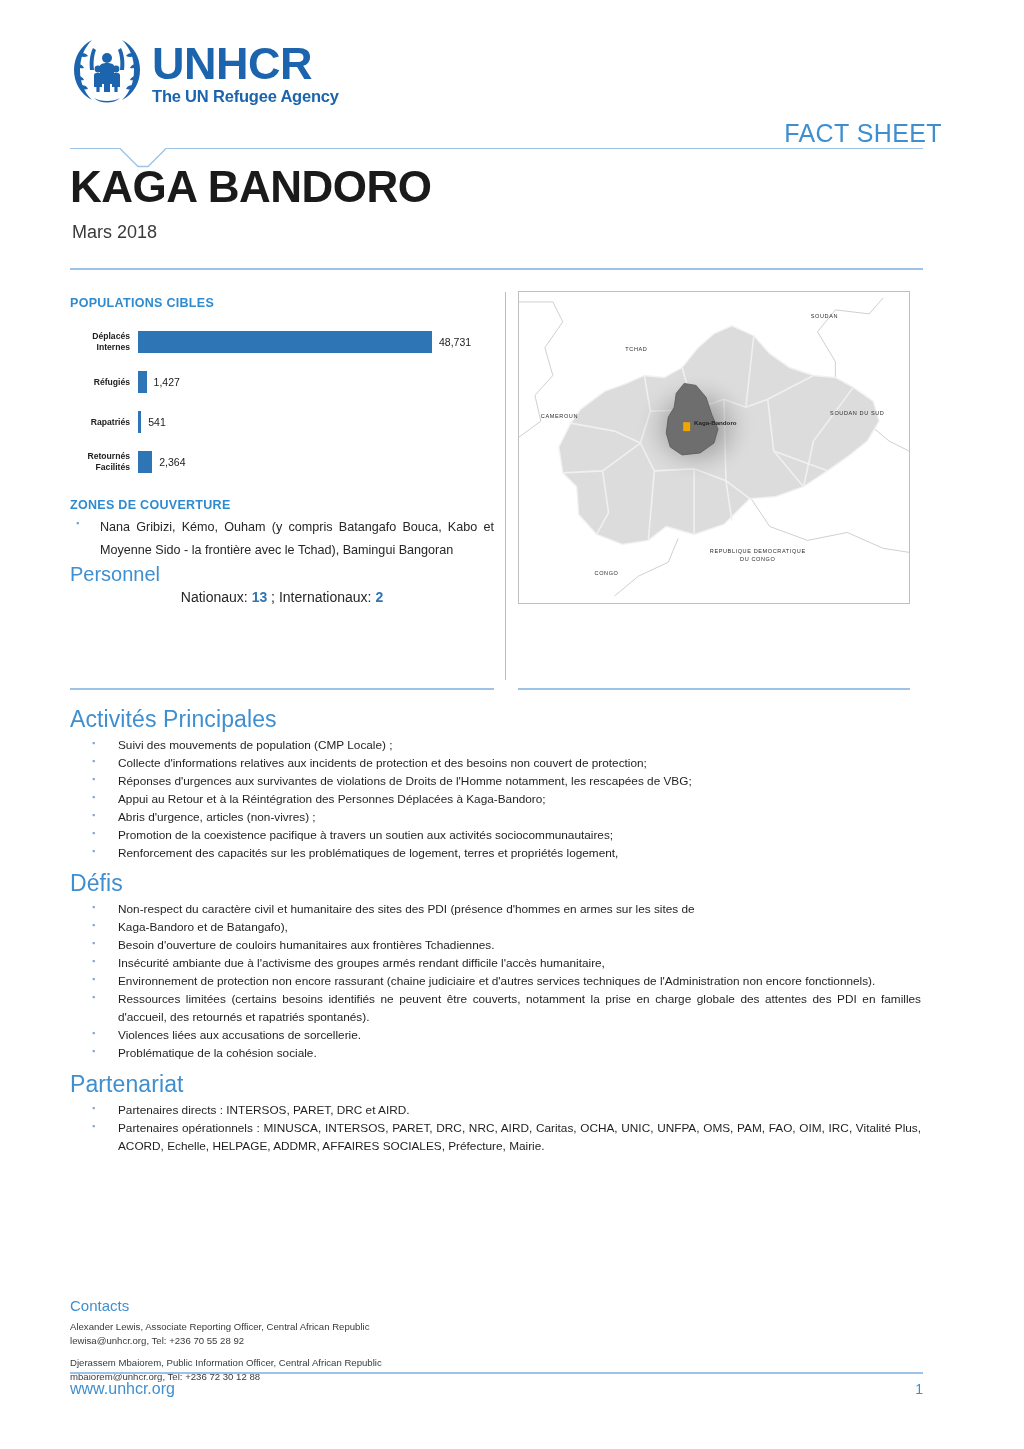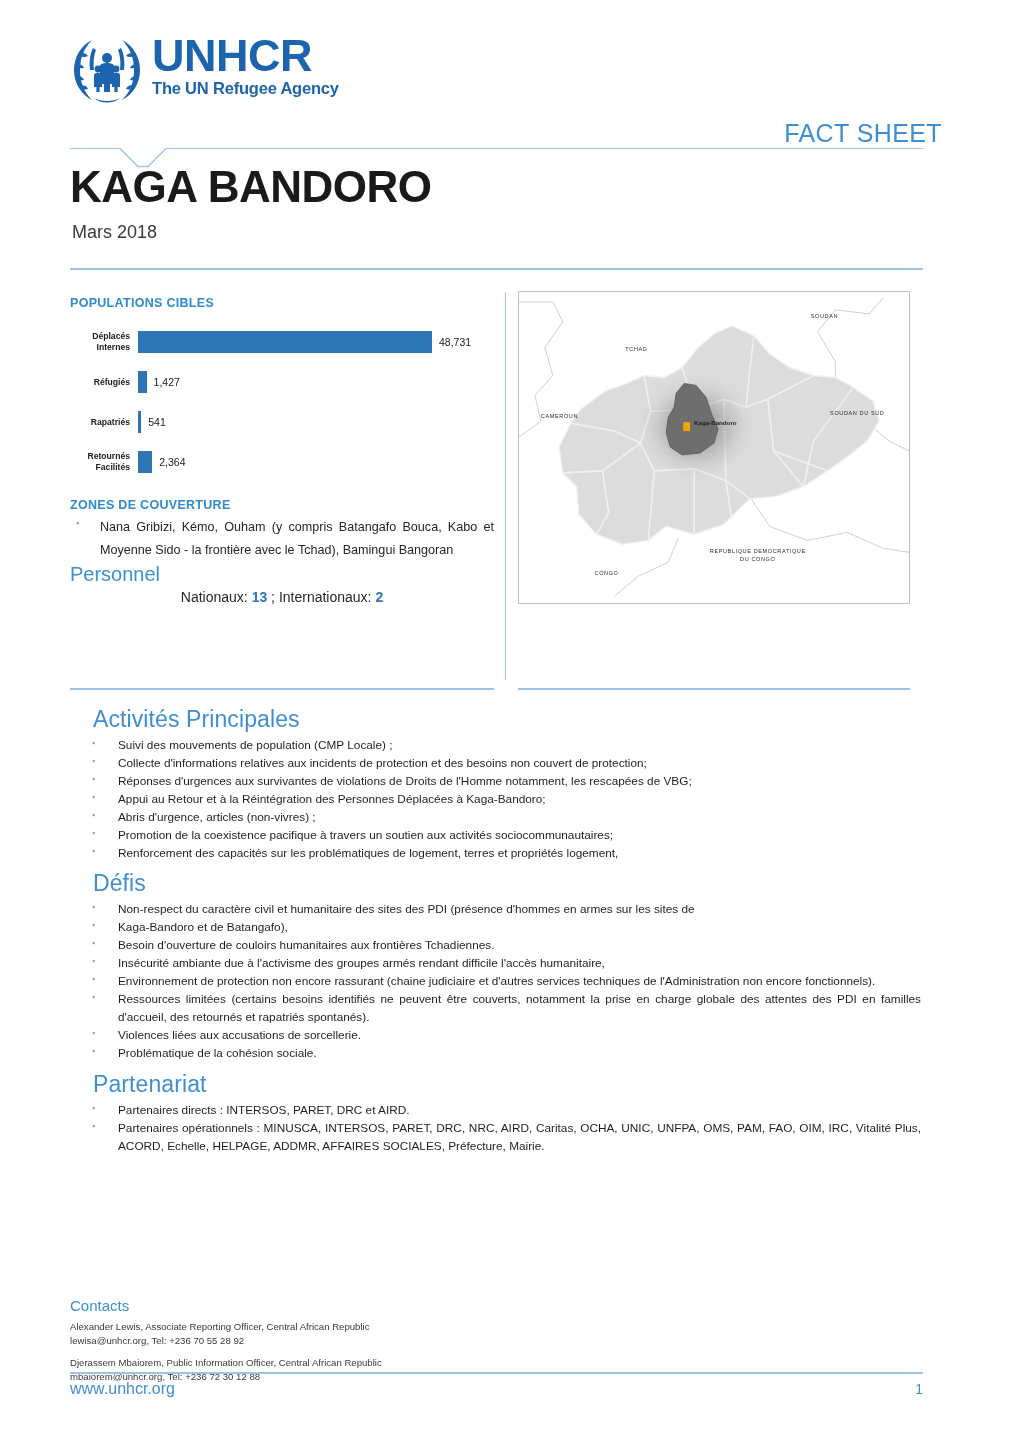--- a/index.html
+++ b/index.html
@@ -8,21 +8,21 @@
     height: 1449px;
     background: #ffffff;
     font-family: "Liberation Sans", sans-serif;
     color: #262626;
     overflow: hidden;
   }
   .page { position: relative; width: 1024px; height: 1449px; padding: 0; }
 
   
   .header { position: relative; height: 150px; }
-  .logo-wrap { position: absolute; left: 70px; top: 34px; display: flex; align-items: flex-start; }
+  .logo-wrap { position: absolute; left: 70px; top: 34px; display: flex; align-items: flex-end; }
   .logo-mark { width: 74px; height: 72px; flex: 0 0 74px; }
   .logo-text { margin-left: 8px; }
   .logo-title {
     font-size: 45px; font-weight: bold; letter-spacing: -0.5px;
     color: #1c64ad; line-height: 0.98;
   }
   .logo-sub {
     font-size: 16.5px; font-weight: bold; color: #1c64ad;
     letter-spacing: -0.2px; margin-top: 1px;
   }
@@ -113,21 +113,21 @@
   }
   .right-rule {
     position: absolute; left: 518px; top: 688px; width: 392px;
     border-top: 2px solid #9dc3e6;
   }
 
   
   .body { position: absolute; left: 70px; top: 706px; width: 853px; }
   .sec-head {
     font-size: 23px; color: #3f8fd0; font-weight: normal;
-    margin-bottom: 4px; letter-spacing: 0.1px; margin-left: 23px;
+    margin-bottom: 4px; letter-spacing: 0.1px;
   }
   .sec-head.tight { margin-top: 8px; }
   .blist { list-style: none; }
   .blist li {
     position: relative; padding-left: 48px;
     font-size: 11.8px; line-height: 1.52; color: #1f1f1f;
     text-align: justify; padding-right: 2px;
   }
   .blist li::before {
     content: "▪"; position: absolute; left: 22px; top: 0;

